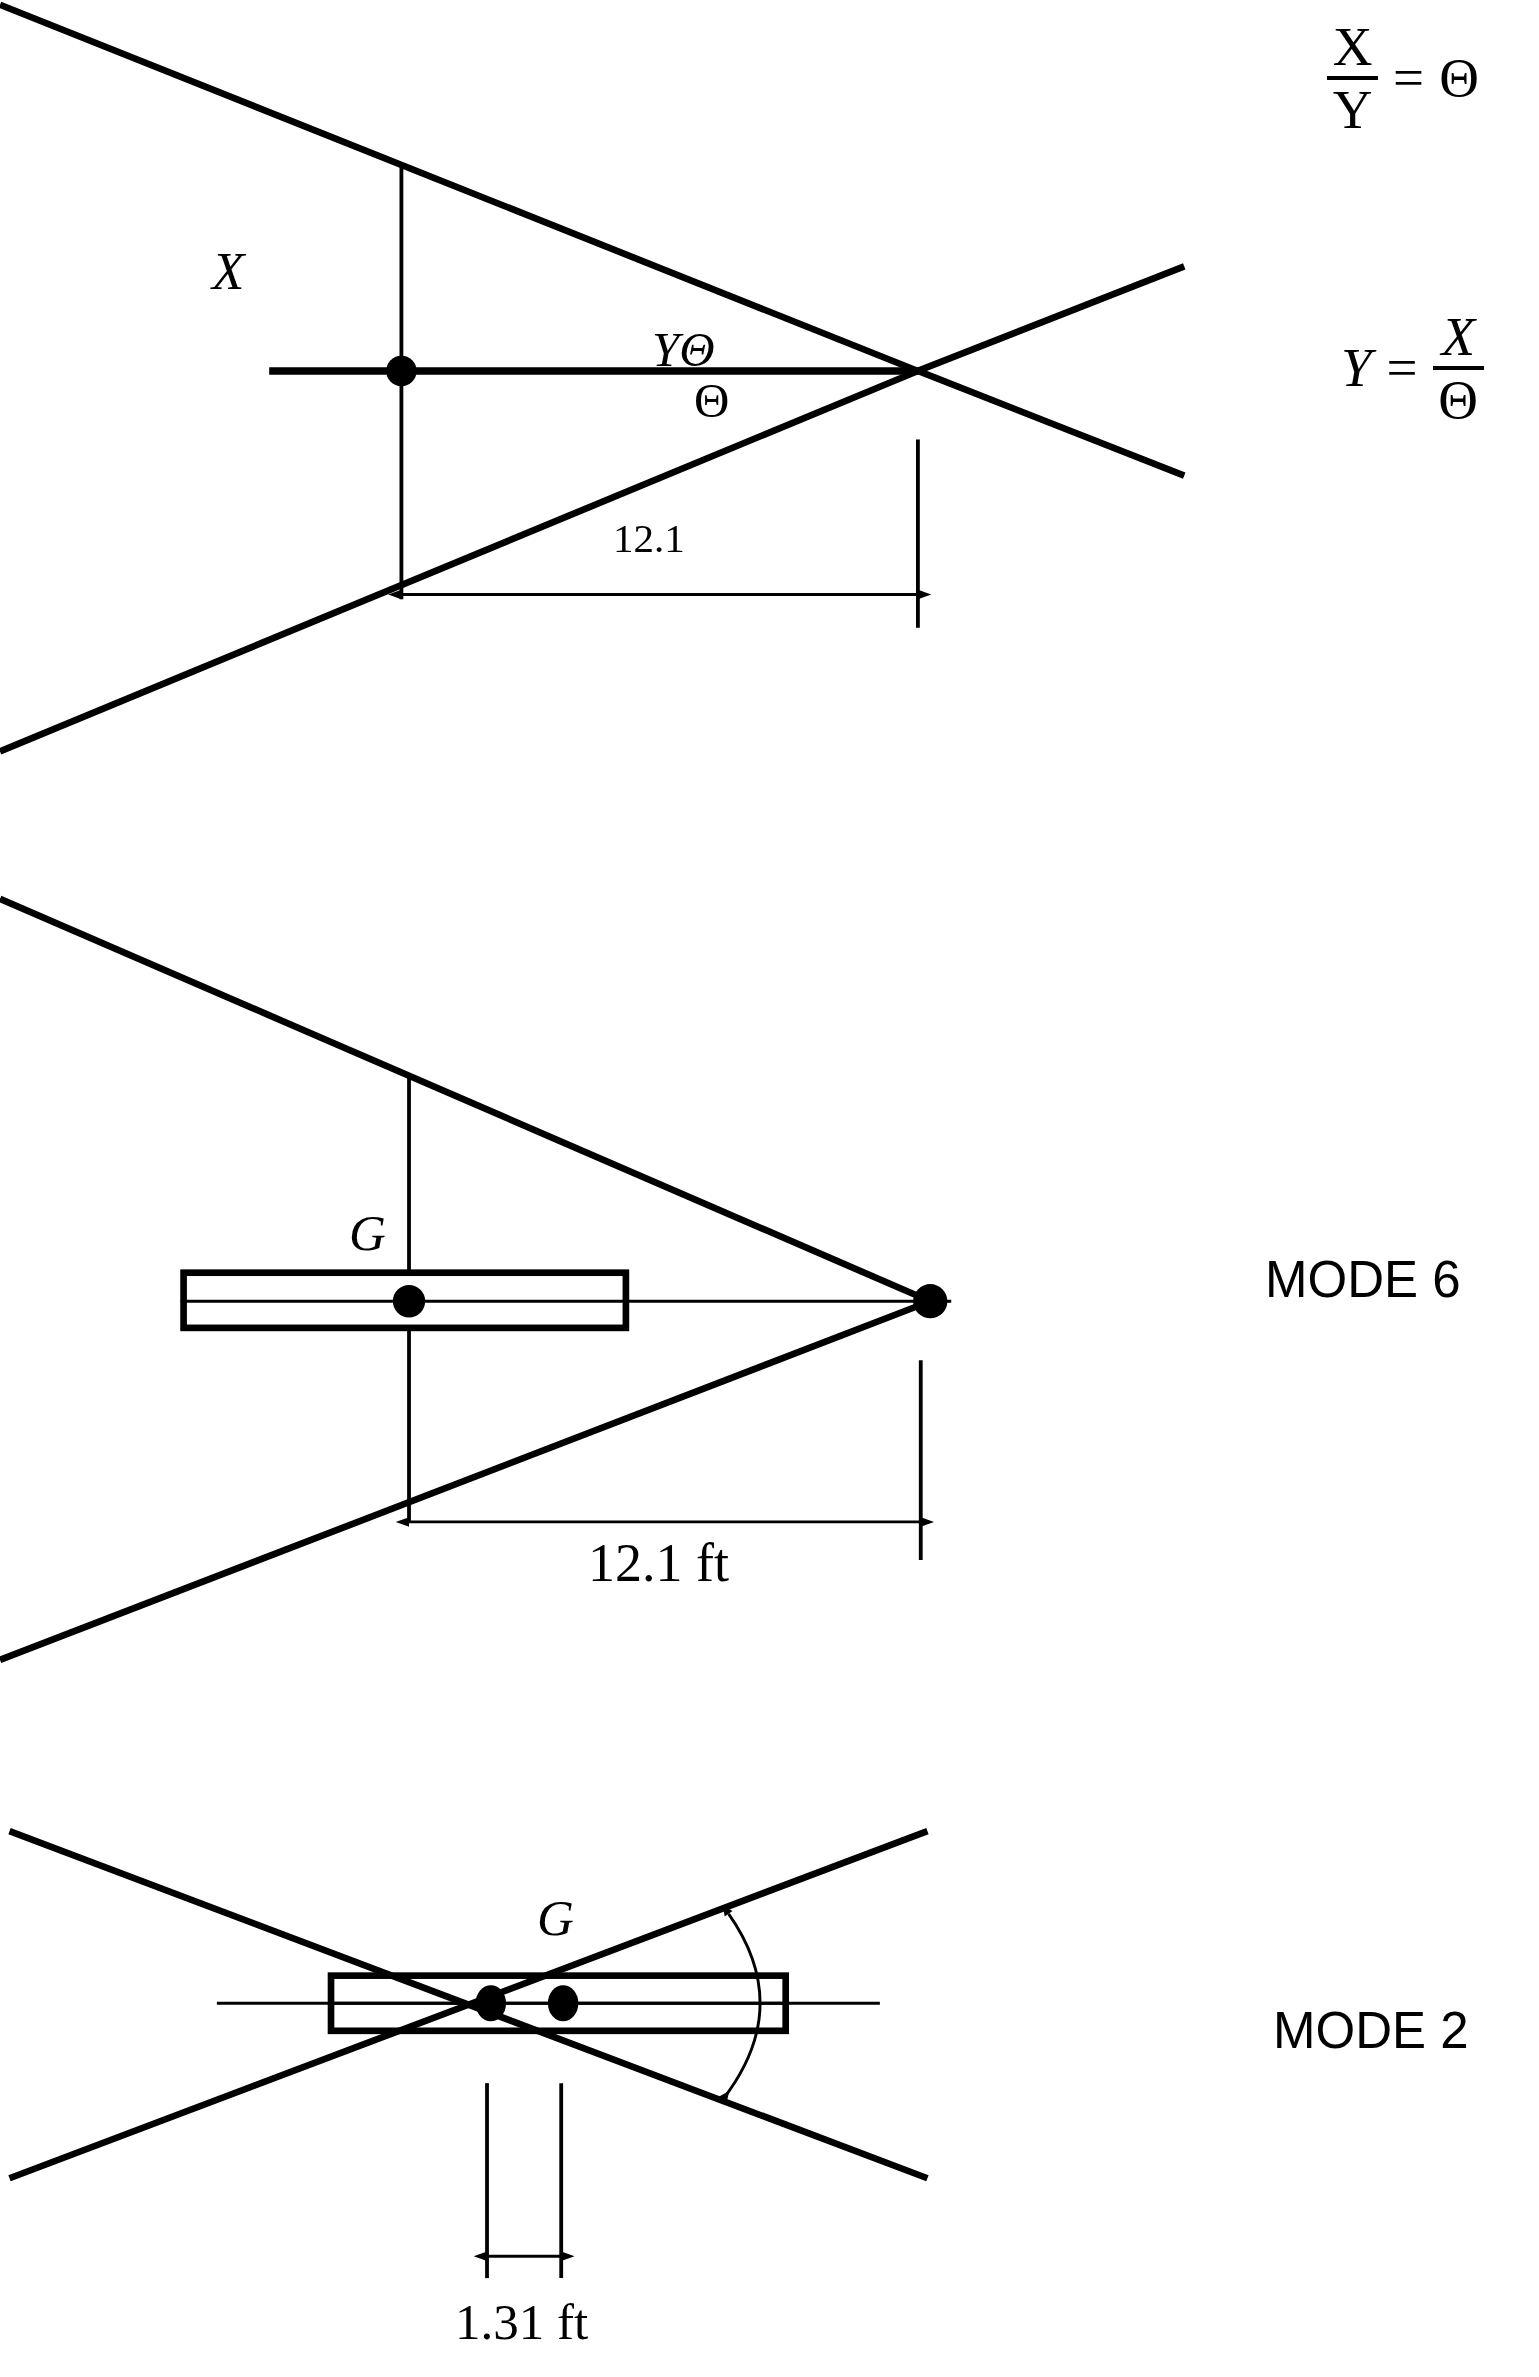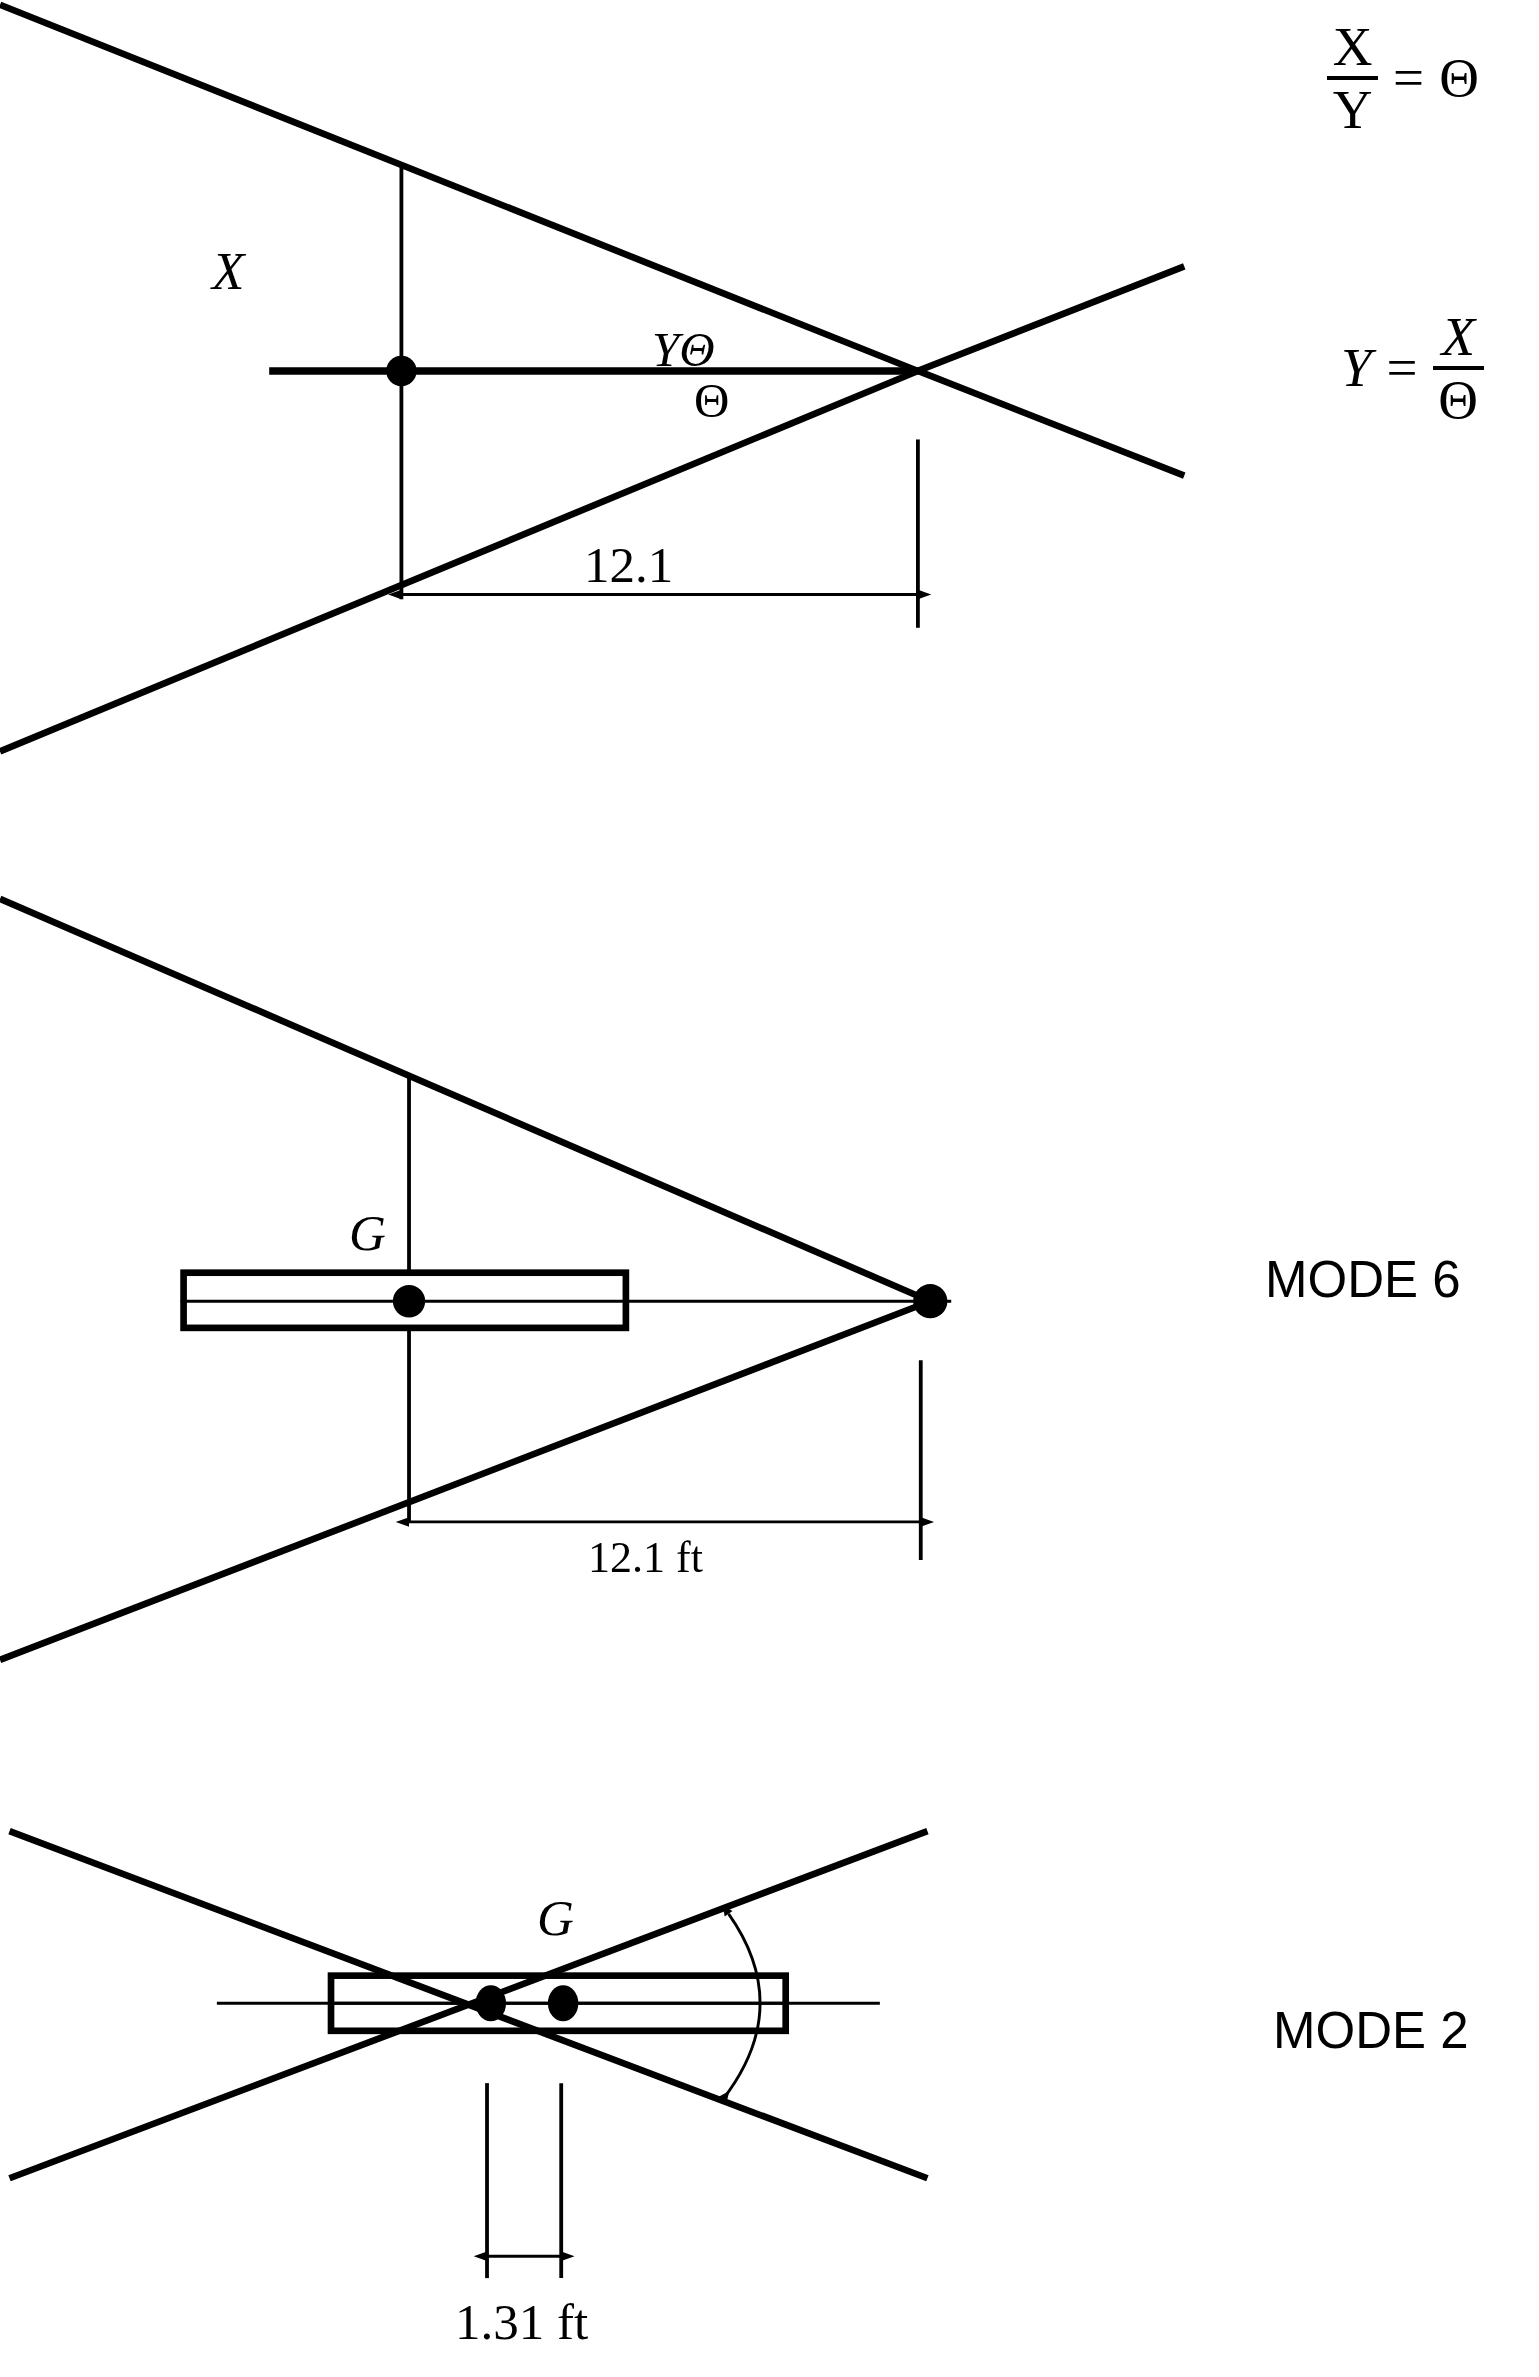--- a/index.html
+++ b/index.html
@@ -180,25 +180,25 @@
       <span class="den serif-up">Θ</span>
     </span>
   </div>
 
   <div class="lbl serif-italic" style="left:212px; top:245px; font-size:53px;">X</div>
 
   <div class="lbl serif-italic" style="left:652px; top:325px; font-size:49px;">YΘ</div>
 
   <div class="lbl serif-up" style="left:694px; top:376px; font-size:49px;">Θ</div>
 
-  <div class="lbl serif-up" style="left:584px; top:518px; font-size:51px;margin-top:22px;">12.1</div>
+  <div class="lbl serif-up" style="left:613px; top:518px; font-size:41px;">12.1</div>
 
   <div class="lbl serif-italic" style="left:349px; top:1208px; font-size:51px;">G</div>
 
-  <div class="lbl serif-up" style="left:588px; top:1536px; font-size:44px;">12.1 ft</div>
+  <div class="lbl serif-up" style="left:588px; top:1536px; font-size:54px;">12.1 ft</div>
 
   <div class="lbl sans-up" style="left:1265px; top:1254px; font-size:51px;">MODE 6</div>
 
   <div class="lbl serif-italic" style="left:537px; top:1893px; font-size:51px;">G</div>
 
   <div class="lbl serif-up" style="left:455px; top:2297px; font-size:51px;">1.31 ft</div>
 
   <div class="lbl sans-up" style="left:1273px; top:1976px; font-size:51px;margin-top:29px;">MODE 2</div>
 
 </div>

